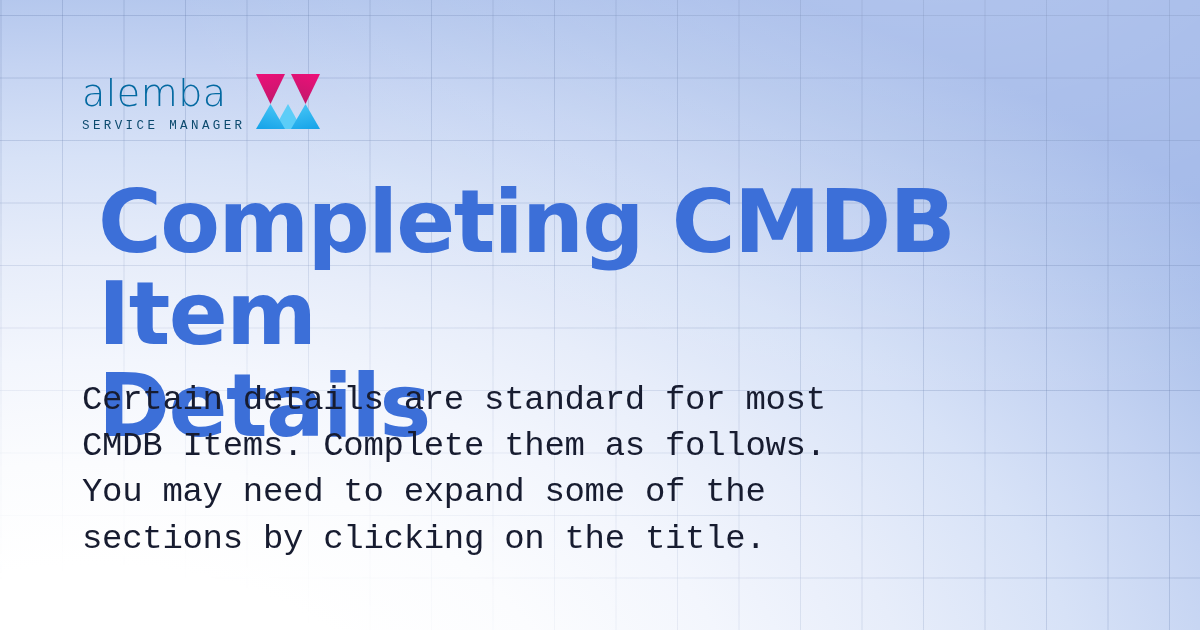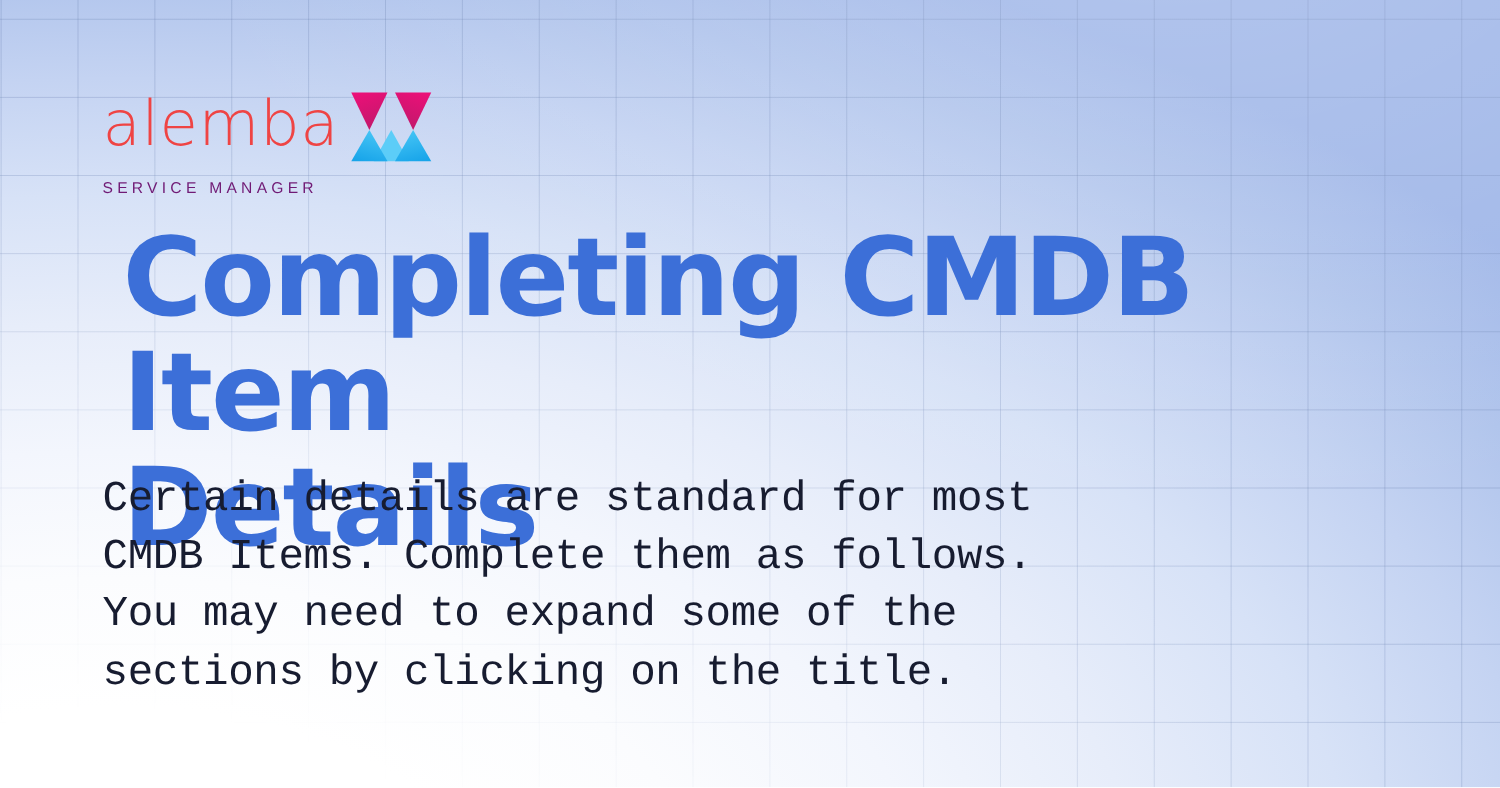--- a/index.html
+++ b/index.html
@@ -90,35 +90,35 @@
     display: flex;
     align-items: flex-start;
   }
   .logo-words {
     display: block;
     padding-top: 2px;
   }
   .logo-wordmark {
     display: block;
     font-family: "DejaVu Sans", sans-serif;
-    font-size: 50px;
+    font-size: 38px;
     font-weight: 300;
     line-height: 1;
     letter-spacing: 0.5px;
-    color: #ef4444;
+    color: #0369a1;
   }
   .logo-tagline {
     display: block;
-    margin-top: 20px;
-    font-family: Liberation Sans, sans-serif;
+    margin-top: 8px;
+    font-family: Liberation Mono, monospace;
     font-size: 12.5px;
     font-weight: 400;
     line-height: 1;
     letter-spacing: 3.4px;
-    color: #701a75;
+    color: #0c4a6e;
   }
   .logo-mark {
     margin-left: 8px;
     margin-top: -1px;
     width: 68px;
     height: 68px;
     display: block;
   }
 
   

